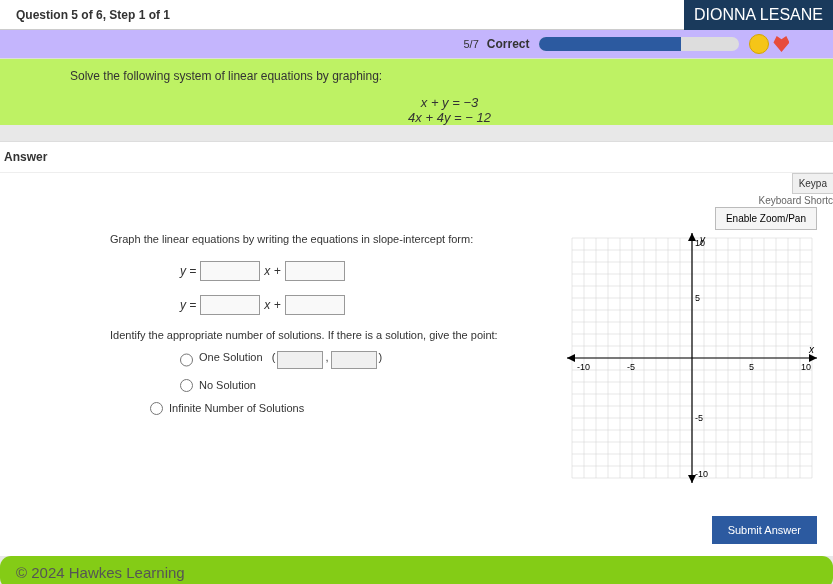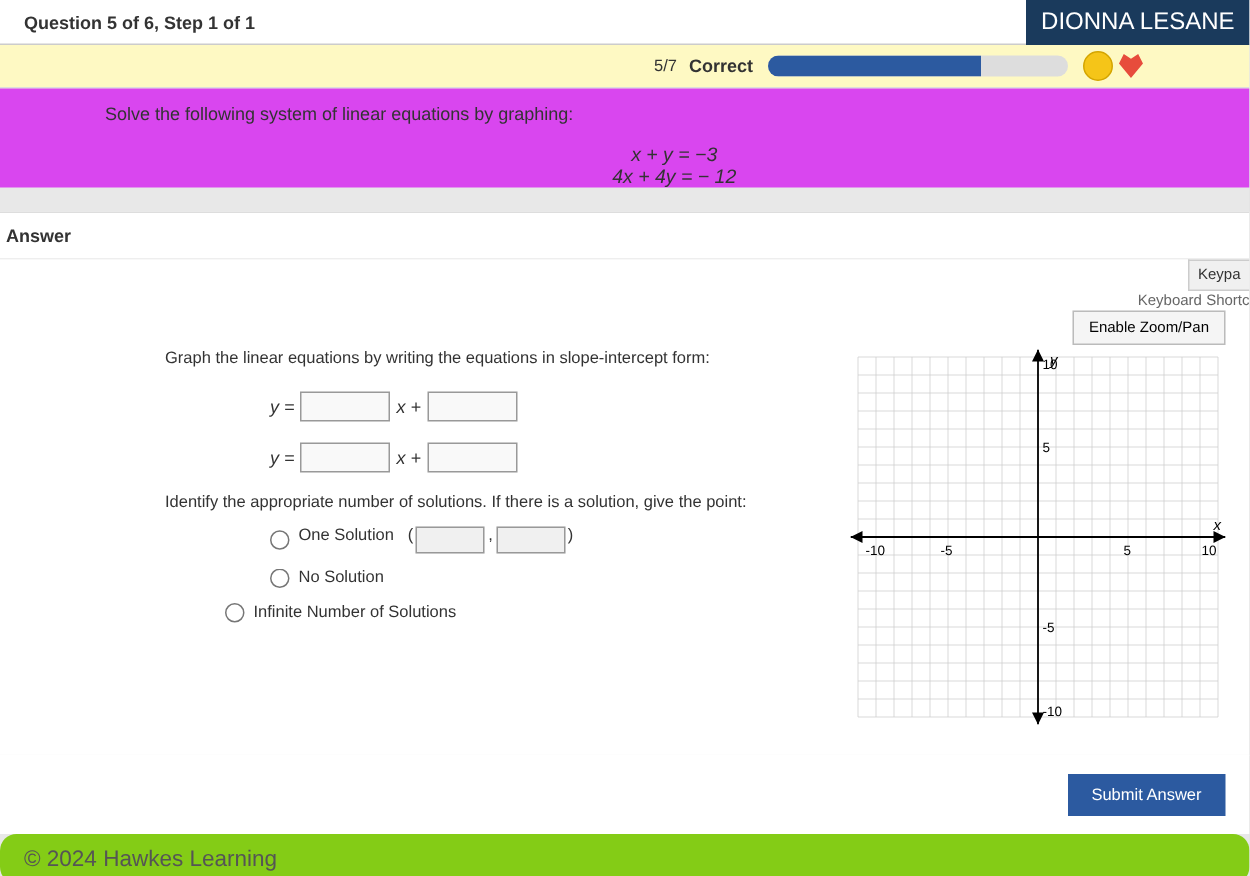--- a/index.html
+++ b/index.html
@@ -1,28 +1,28 @@
 <!DOCTYPE html>
 <html><head>
 <meta charset="utf-8">
 <style>
 * { box-sizing: border-box; margin: 0; padding: 0; }
 body { font-family: Arial, sans-serif; background: #c8c8c8; font-size: 12px; color: #333; width: 833px; height: 584px; overflow: hidden; position: relative; }
 .screen { background: #e8e8e8; width: 833px; height: 584px; position: relative; }
 .topbar { background: #fff; height: 30px; padding: 6px 16px; border-bottom: 1px solid #ccc; display: flex; justify-content: space-between; align-items: center; }
 .qtitle { font-weight: bold; font-size: 12px; }
 .topright { position: absolute; right: 0; top: 0; background: #1a3a5c; color: #fff; padding: 6px 10px; font-size: 16px; }
-.scorebar { background: #fef9c3; padding: 4px 16px; border-bottom: 1px solid #ddd; display: flex; align-items: center; }
+.scorebar { background: #c4b5fd; padding: 4px 16px; border-bottom: 1px solid #ddd; display: flex; align-items: center; justify-content: center; }
 .score-label { margin-left: 420px; font-size: 11px; }
 .score-text { font-weight: bold; margin-left: 8px; }
 .progress { width: 200px; height: 14px; background: #ddd; border-radius: 7px; margin-left: 10px; position: relative; overflow: hidden; }
 .progress-fill { background: #2c5aa0; height: 100%; width: 71%; }
 .badge { width: 20px; height: 20px; background: #f5c518; border-radius: 50%; margin-left: 10px; border: 1px solid #d4a500; }
 .heart { width: 16px; height: 16px; background: #e74c3c; margin-left: 4px; clip-path: polygon(50% 100%, 0 40%, 20% 0, 50% 20%, 80% 0, 100% 40%); }
-.content { background: #d946ef; margin: 0; padding: 10px 4px 0 70px; }
+.content { background: #bef264; margin: 0; padding: 10px 4px 0 70px; }
 .instruction { font-size: 12px; margin-bottom: 12px; }
 .equations { text-align: center; font-style: italic; margin: 10px 0 16px 0; font-size: 13px; }
 .answer-header { background: #fff; border-top: 1px solid #ddd; border-bottom: 1px solid #eee; padding: 8px 4px; font-weight: bold; }
 .answer-body { background: #fff; padding: 10px 16px 10px 70px; position: relative; min-height: 330px; }
 .side-tab { position: absolute; right: 0; top: 0; background: #f0f0f0; border: 1px solid #ccc; border-right: none; padding: 4px 6px; font-size: 10px; }
 .side-sub { position: absolute; right: 0; top: 22px; font-size: 10px; color: #666; }
 .zoom-btn { position: absolute; right: 16px; top: 34px; background: #f5f5f5; border: 1px solid #bbb; padding: 5px 10px; font-size: 10px; cursor: pointer; }
 .work-area { display: flex; gap: 20px; margin-top: 50px; }
 .left-col { flex: 1; padding-left: 40px; }
 .sub-instruction { font-size: 11px; margin-bottom: 16px; }

